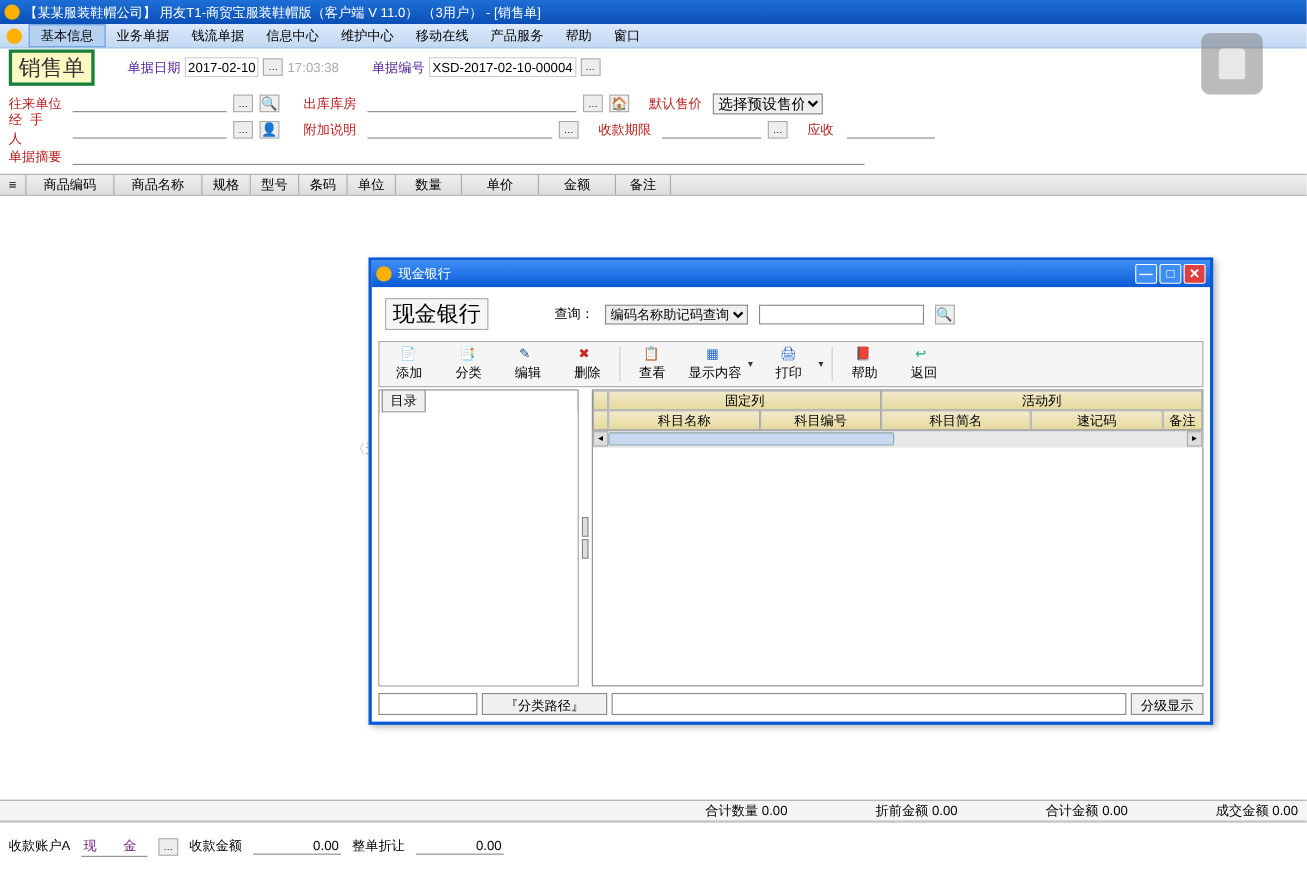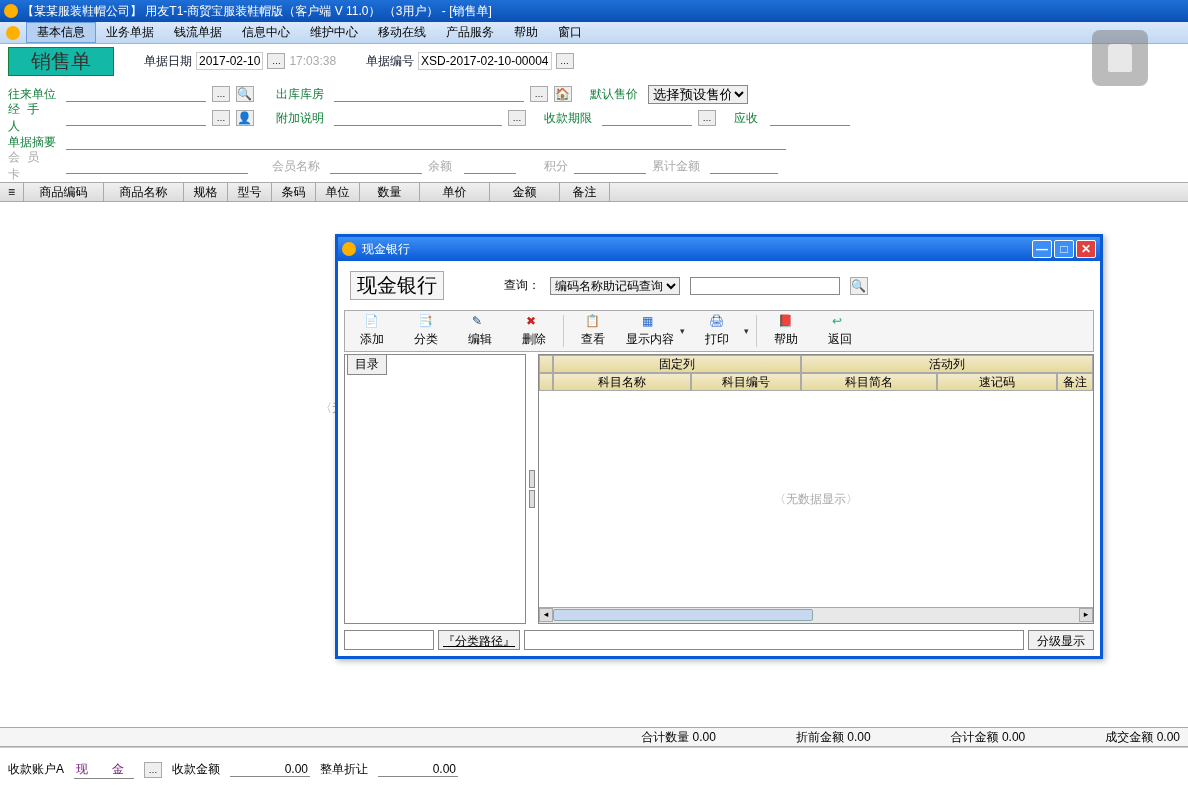--- a/index.html
+++ b/index.html
@@ -11,30 +11,30 @@
 
 
 .menubar { background: linear-gradient(#dbe9fb, #c2d8f2); height: 22px; display: flex; align-items: center; border-bottom: 1px solid #94b8e0; }
 .menubar .logo { width: 14px; height: 14px; background: #ffb000; border-radius: 50%; margin: 0 6px; }
 .menubar .menu-item { padding: 0 10px; color: #000; cursor: pointer; height: 100%; display: flex; align-items: center; }
 .menubar .menu-item:first-of-type { background: #b5d0f0; border: 1px solid #6a9edc; }
 
 
 .form-header { padding: 4px 8px; }
 .form-title-row { display: flex; align-items: center; gap: 30px; height: 26px; }
-.form-title { font-family: KaiTi, serif; font-size: 20px; border: 1px solid #15803d; padding: 0 22px; background: #14b8a6; color: #333; }
+.form-title { font-family: KaiTi, serif; font-size: 20px; border: 3px solid #15803d; padding: 0 6px; background: #fef9c3; color: #333; }
 .field-inline { display: inline-flex; align-items: center; gap: 4px; }
-.field-inline label { color: #0f172a; }
+.field-inline label { color: #4c1d95; }
 .date-input { border: 1px solid #ccc; background: #fff; padding: 1px 2px; }
 .date-btn { border: 1px solid #aaa; background: #eee; width: 18px; height: 16px; font-size: 9px; cursor: pointer; }
 .time-disabled { color: #aaa; }
 
 .form-body { padding: 4px 8px; }
 .form-row { display: flex; align-items: center; height: 24px; gap: 6px; }
-.lbl { width: 52px; text-align: left; color: #15803d; letter-spacing: 2px; }
+.lbl { width: 52px; text-align: left; color: #b91c1c; letter-spacing: 2px; }
 .lbl-tight { letter-spacing: 0; }
 .underline-input { border: none; border-bottom: 1px solid #888; background: transparent; padding: 0 2px; }
 .w1 { width: 140px; }
 .w2 { width: 150px; }
 .picker-btn { width: 18px; height: 16px; border: 1px solid #aaa; background: #eee; font-size: 9px; cursor: pointer; }
 .icon-btn { width: 18px; height: 16px; border: 1px solid #aaa; background: #eee; cursor: pointer; display: inline-flex; align-items: center; justify-content: center; }
 .member-row label { color: #aaa; }
 
 
 .grid-header { background: linear-gradient(#f0f0f0, #dcdcdc); border-top: 1px solid #aaa; border-bottom: 1px solid #aaa; height: 20px; display: flex; align-items: center; }
@@ -78,21 +78,21 @@
 .group-header div { border: 1px solid #aaa; background: linear-gradient(#f2eacc, #e6d99c); text-align: center; font-size: 12px; display: flex; align-items: center; justify-content: center; }
 .col-header { display: flex; height: 18px; }
 .col-header div { border: 1px solid #aaa; background: linear-gradient(#f2eacc, #e6d99c); text-align: center; font-size: 12px; display: flex; align-items: center; justify-content: center; }
 .data-empty { flex: 1; display: flex; align-items: center; justify-content: center; color: #aaa; }
 .data-hscroll { height: 16px; background: #e8e8e8; border-top: 1px solid #aaa; position: relative; }
 .data-hscroll .thumb { position: absolute; left: 14px; top: 1px; height: 12px; width: 260px; background: #c8d8f0; border: 1px solid #8aa; border-radius: 2px; }
 .data-hscroll .arr { position: absolute; top: 0; width: 14px; height: 14px; background: #ddd; border: 1px solid #aaa; text-align: center; font-size: 9px; }
 
 .modal-footer { height: 24px; margin: 2px 6px 4px; display: flex; align-items: center; gap: 4px; }
 .modal-footer .path-box { border: 1px solid #888; height: 20px; width: 90px; }
-.modal-footer .path-label { border: 1px solid #888; height: 20px; padding: 2px 4px; background: #f0f0f0; text-decoration: underline; }
+.modal-footer .path-label { border: 1px solid #888; height: 20px; padding: 2px 20px; background: #f0f0f0; }
 .modal-footer .path-long { border: 1px solid #888; height: 20px; flex: 1; }
 .modal-footer .level-btn { border: 1px solid #888; height: 20px; padding: 2px 8px; background: #f0f0f0; cursor: pointer; }
 
 
 .watermark { position: absolute; right: 40px; top: 30px; width: 56px; height: 56px; background: rgba(120,120,120,0.5); border-radius: 8px; display: flex; align-items: center; justify-content: center; }
 .watermark::after { content: ""; width: 24px; height: 28px; background: #e8e8e8; border-radius: 4px 4px 2px 2px; }
 
 .no-data-bg { position: absolute; left: 320px; top: 400px; color: #999; }
 
 </style>
@@ -163,33 +163,20 @@
     <input class="underline-input" style="width: 90px;">
     <button class="picker-btn">…</button>
     <span style="width:6px"></span>
     <label class="lbl lbl-tight" style="width:30px">应收</label>
     <input class="underline-input" style="width: 80px;">
   </div>
   <div class="form-row">
     <label class="lbl lbl-tight">单据摘要</label>
     <input class="underline-input" style="width: 720px;">
   </div>
-  <div class="form-row member-row">
-    <label class="lbl">会 员 卡</label>
-    <input class="underline-input" style="width: 182px;">
-    <span style="width:12px"></span>
-    <label class="lbl lbl-tight">会员名称</label>
-    <input class="underline-input" style="width: 92px;" disabled="">
-    <label class="lbl lbl-tight" style="width:30px">余额</label>
-    <input class="underline-input" style="width: 52px;" disabled="">
-    <label class="lbl lbl-tight" style="width:46px;text-align:right">积分</label>
-    <input class="underline-input" style="width: 72px;" disabled="">
-    <label class="lbl lbl-tight">累计金额</label>
-    <input class="underline-input" style="width: 68px;" disabled="">
-  </div>
 </div>
 
 <div class="grid-header">
   <div class="grid-row-btn">≡</div>
   <div class="col" style="width:80px">商品编码</div>
   <div class="col" style="width:80px">商品名称</div>
   <div class="col" style="width:44px">规格</div>
   <div class="col" style="width:44px">型号</div>
   <div class="col" style="width:44px">条码</div>
   <div class="col" style="width:44px">单位</div>
@@ -296,21 +283,20 @@
         <div style="flex:1">活动列</div>
       </div>
       <div class="col-header">
         <div style="width:14px"></div>
         <div style="width:138px">科目名称</div>
         <div style="width:110px">科目编号</div>
         <div style="width:136px">科目简名</div>
         <div style="width:120px">速记码</div>
         <div style="flex:1">备注</div>
       </div>
-      <div class="data-empty">〈无数据显示〉</div>
       <div class="data-hscroll">
         <div class="arr" style="left:0">◂</div>
         <div class="thumb"></div>
         <div class="arr" style="right:0">▸</div>
       </div>
     </div>
   </div>
 
   <div class="modal-footer">
     <div class="path-box"></div>

